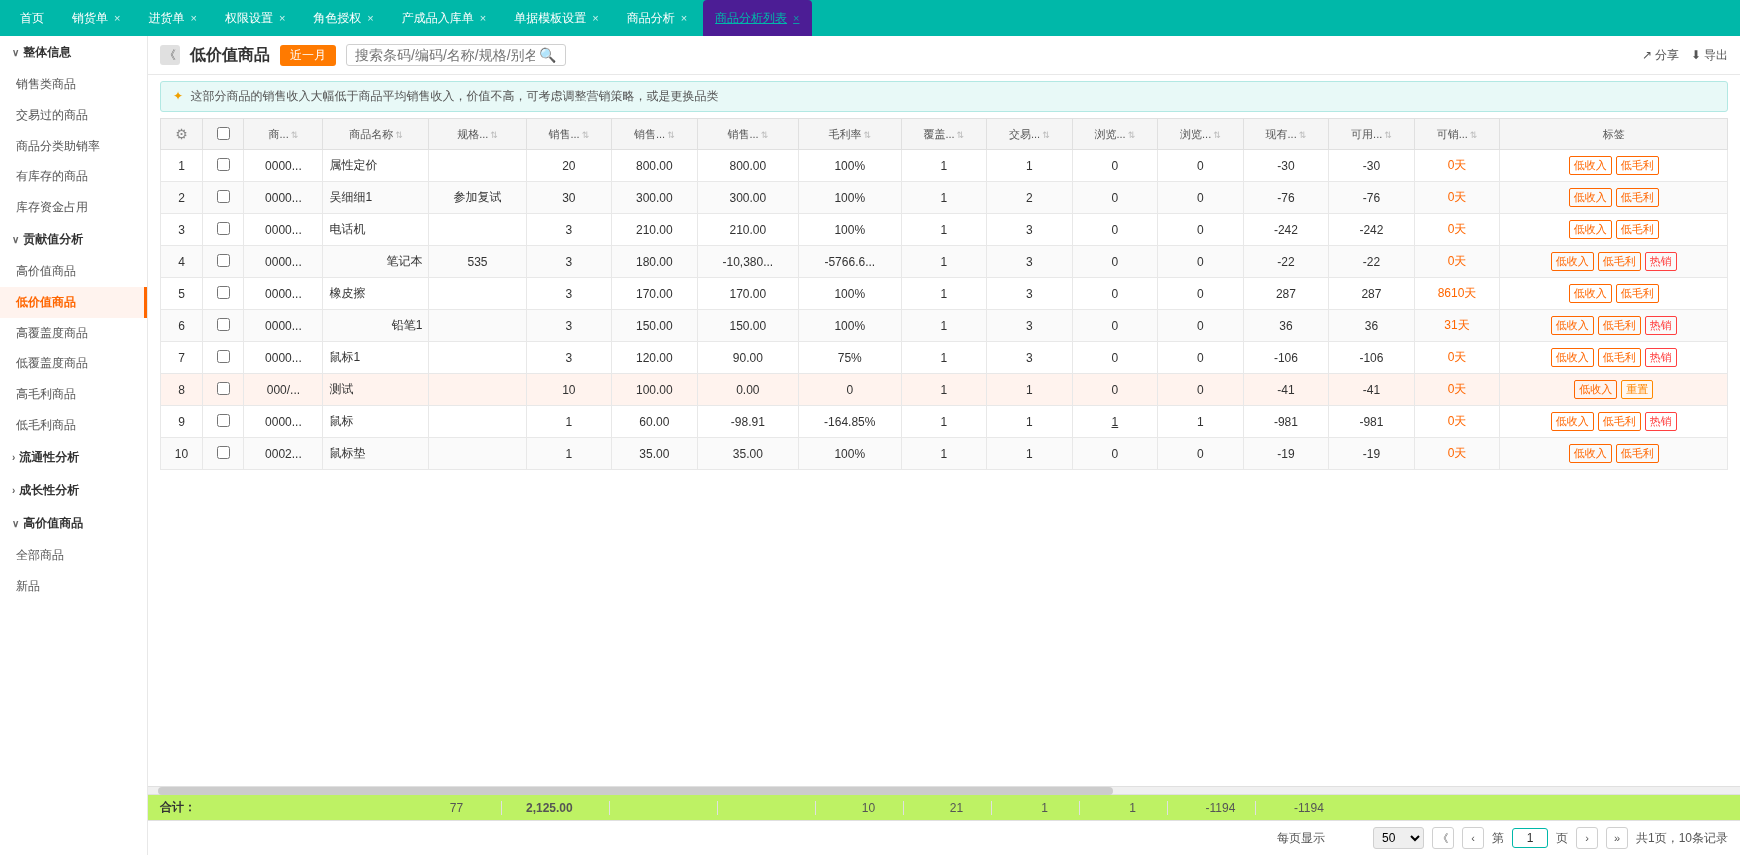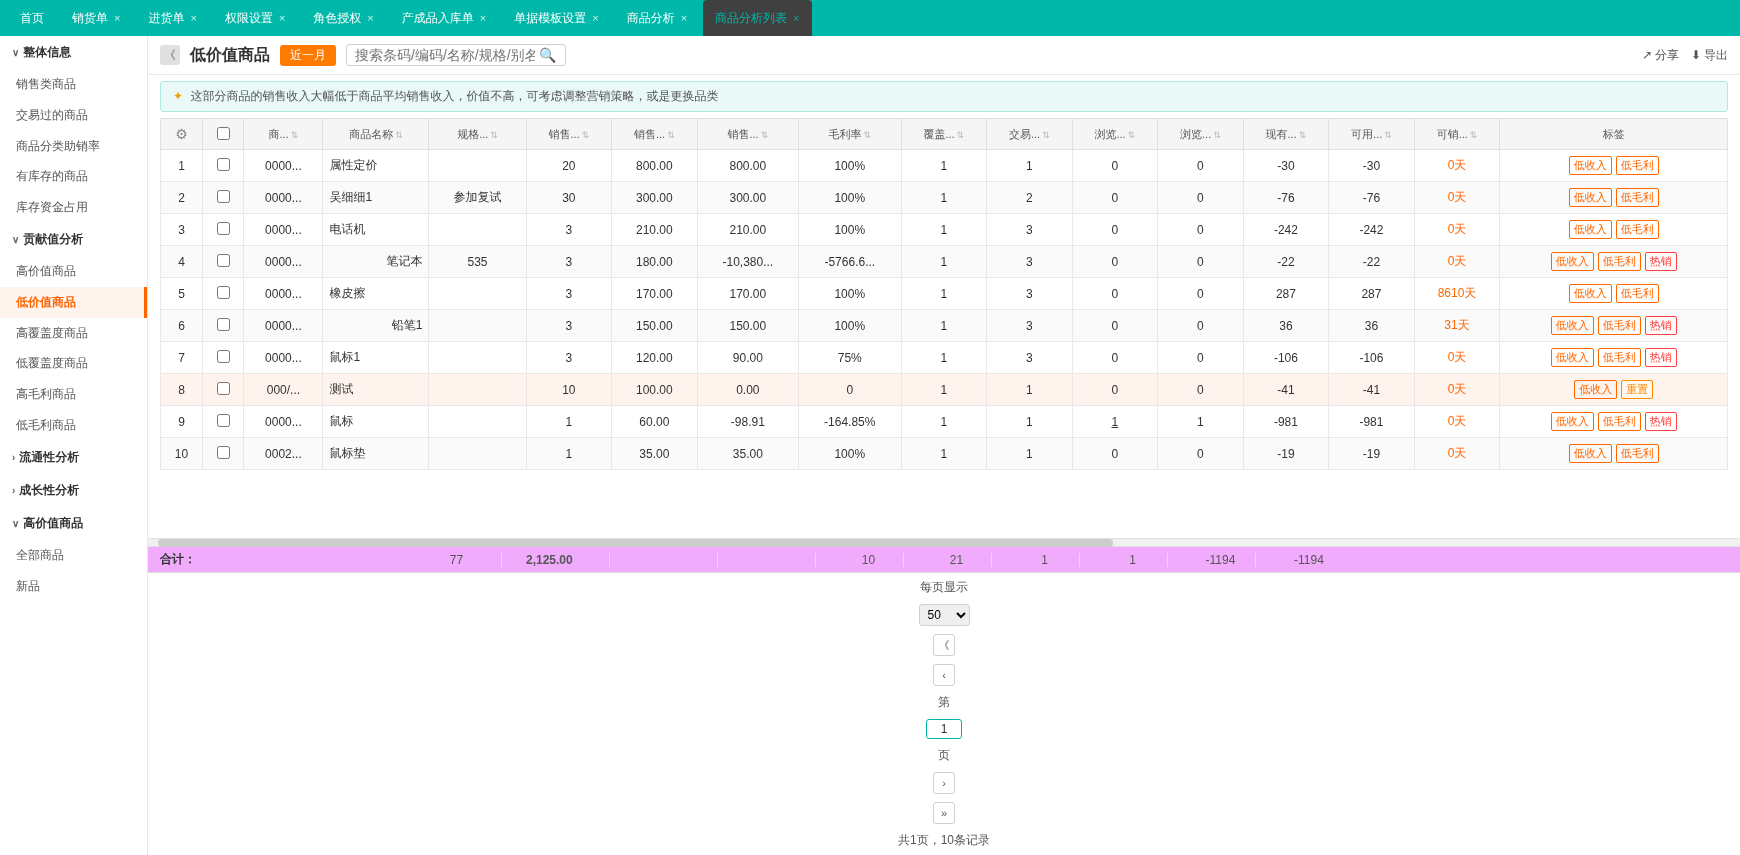--- a/index.html
+++ b/index.html
@@ -20,23 +20,24 @@
       height: 36px;
       display: flex;
       align-items: center;
       cursor: pointer;
       color: white;
       font-size: 13px;
       white-space: nowrap;
       position: relative;
     }
     .nav-item.active {
-      background: #404040;
+      background: #4c1d95;
       color: #00b8a9;
       border-radius: 4px 4px 0 0;
+      text-decoration: underline;
     }
     .nav-item .close-x {
       margin-left: 6px;
       font-size: 11px;
       opacity: 0.8;
     }
 
     
     .main-layout {
       display: flex;
@@ -205,21 +206,21 @@
     .tag-low-income { color: #ff6600; border-color: #ff6600; }
     .tag-hot { color: #ff4040; border-color: #ff4040; }
     .tag-important { color: #ff8800; border-color: #ff8800; background: #fff8f0; }
     .days-cell { color: #ff6600; }
     .underline-link { text-decoration: underline; color: #333; cursor: pointer; }
     .gear-icon { color: #888; cursor: pointer; font-size: 14px; }
 
     
     .footer-bar {
       border-top: 1px solid #e0e0e0;
-      background: #f0abfc;
+      background: #bef264;
       padding: 4px 12px;
       display: flex;
       align-items: center;
       flex-shrink: 0;
       font-size: 12px;
       color: #555;
       gap: 16px;
     }
     .total-label { font-weight: bold; color: #333; }
 
@@ -227,27 +228,27 @@
     .pagination {
       display: flex;
       align-items: center;
       justify-content: flex-end;
       padding: 6px 12px;
       border-top: 1px solid #e0e0e0;
       gap: 8px;
       font-size: 12px;
       color: #555;
       flex-shrink: 0;
-      flex-direction: column;
     }
     .page-size-select {
       border: 1px solid #d0d0d0;
       border-radius: 3px;
       padding: 2px 4px;
       font-size: 12px;
+      margin-left: 40px;
     }
     .page-btn {
       width: 22px; height: 22px;
       border: 1px solid #d0d0d0;
       background: white;
       border-radius: 3px;
       cursor: pointer;
       display: flex; align-items: center; justify-content: center;
       font-size: 11px;
       color: #555;

